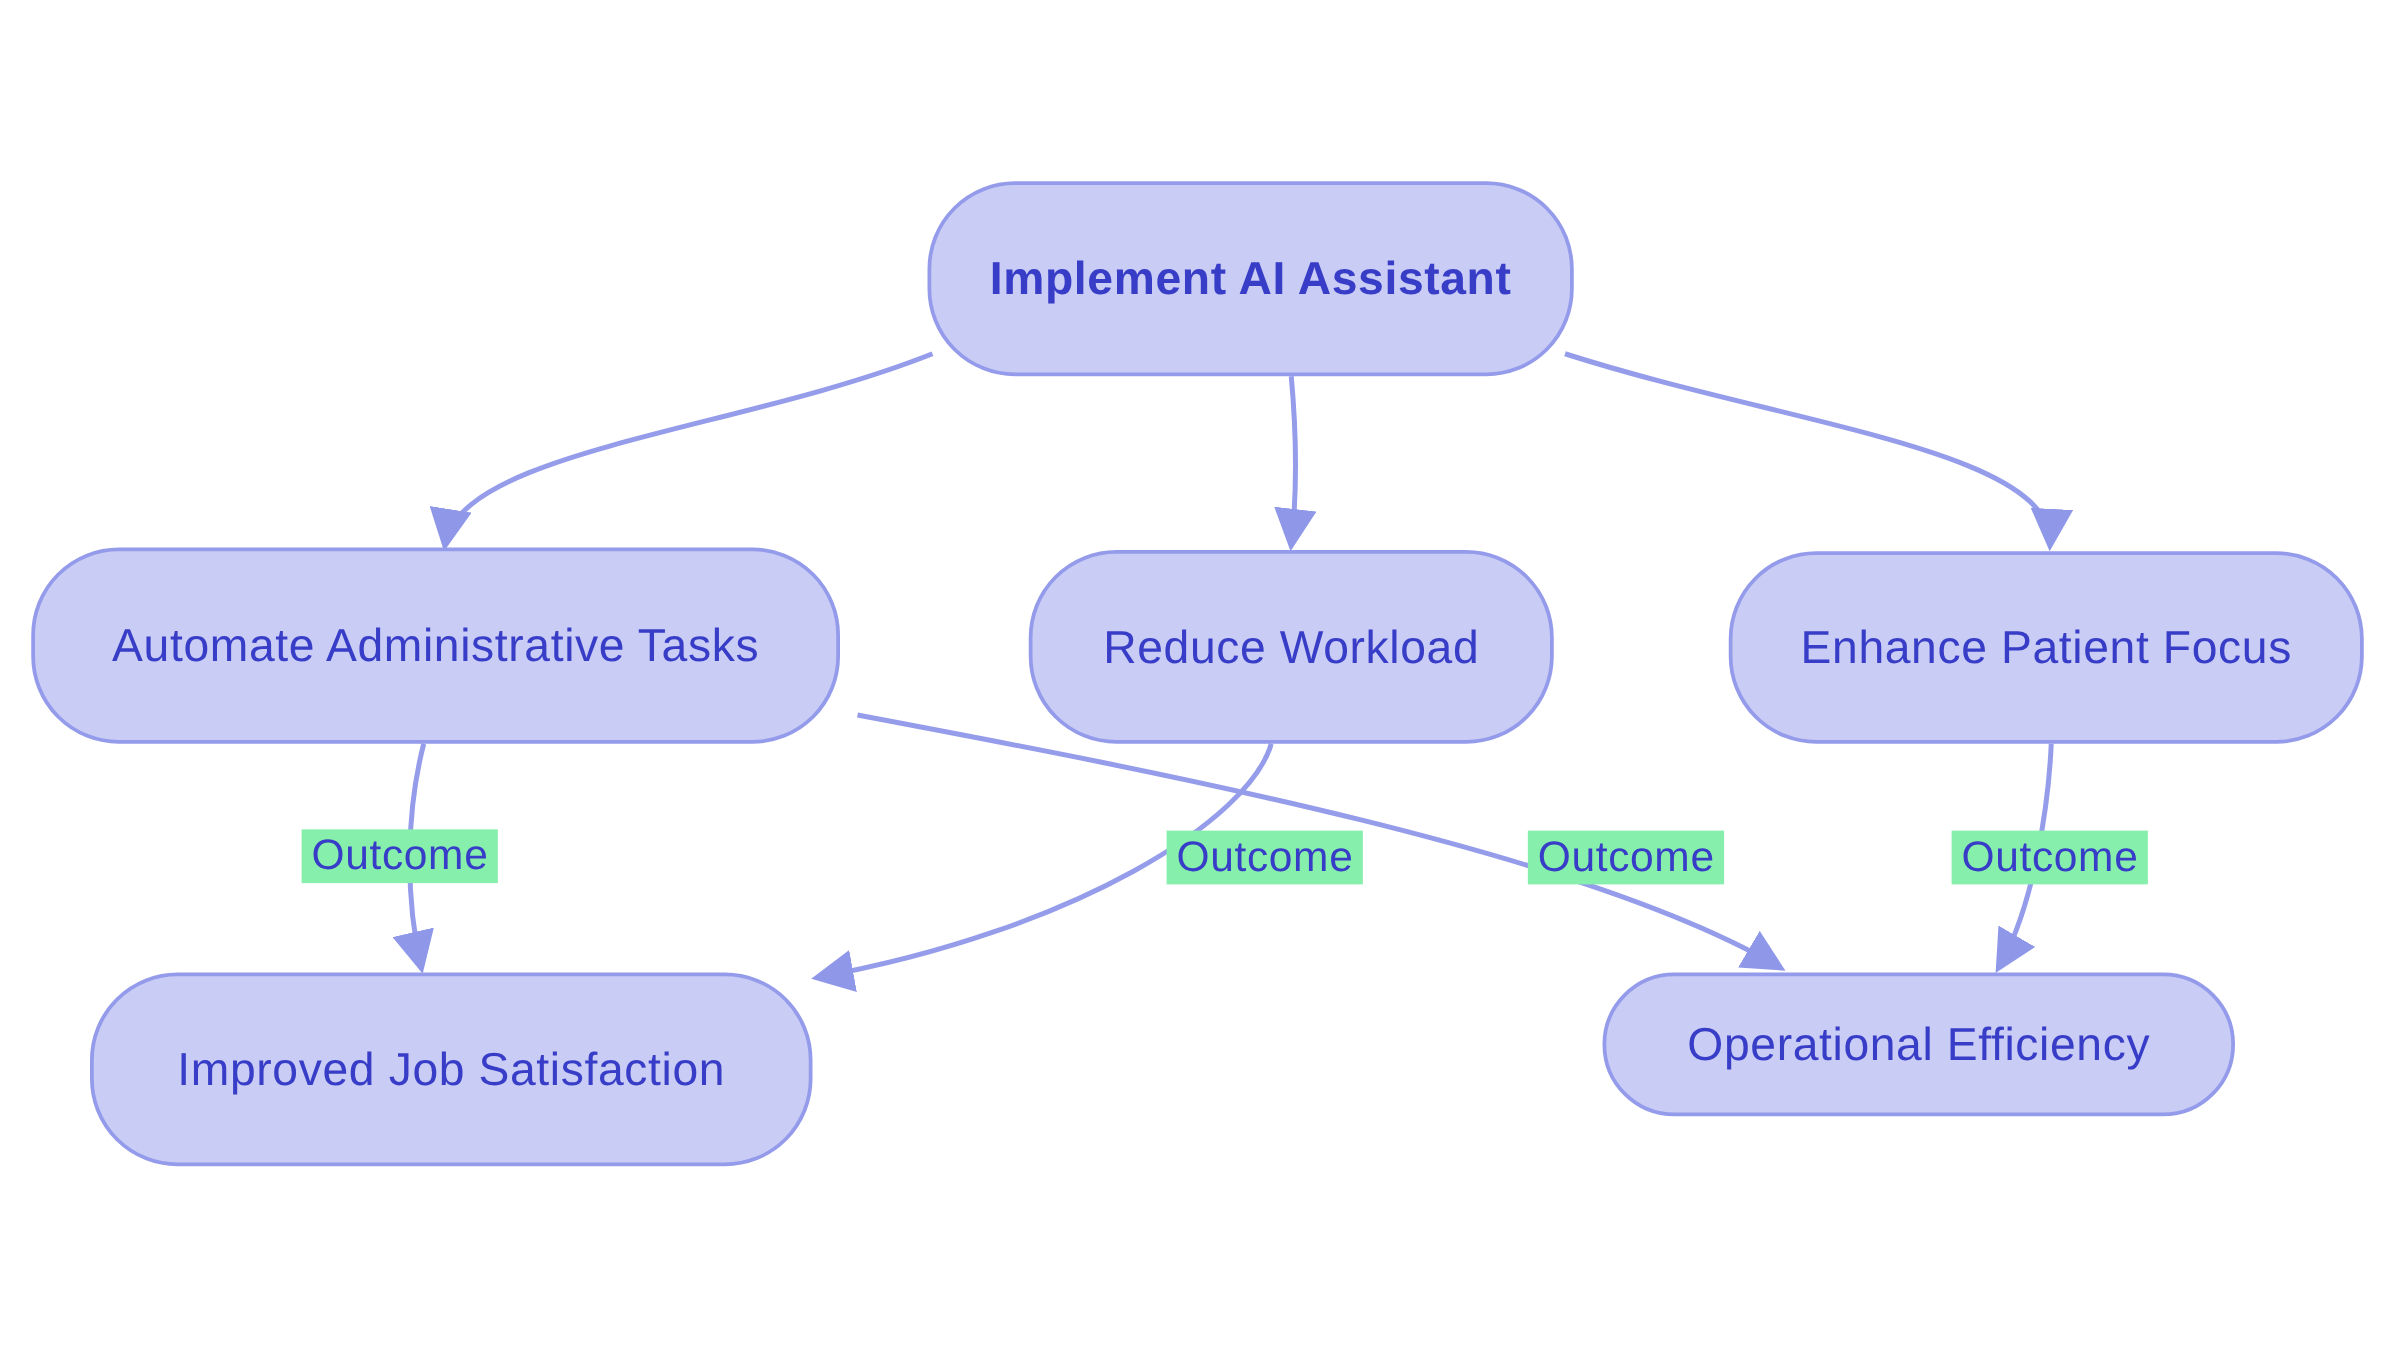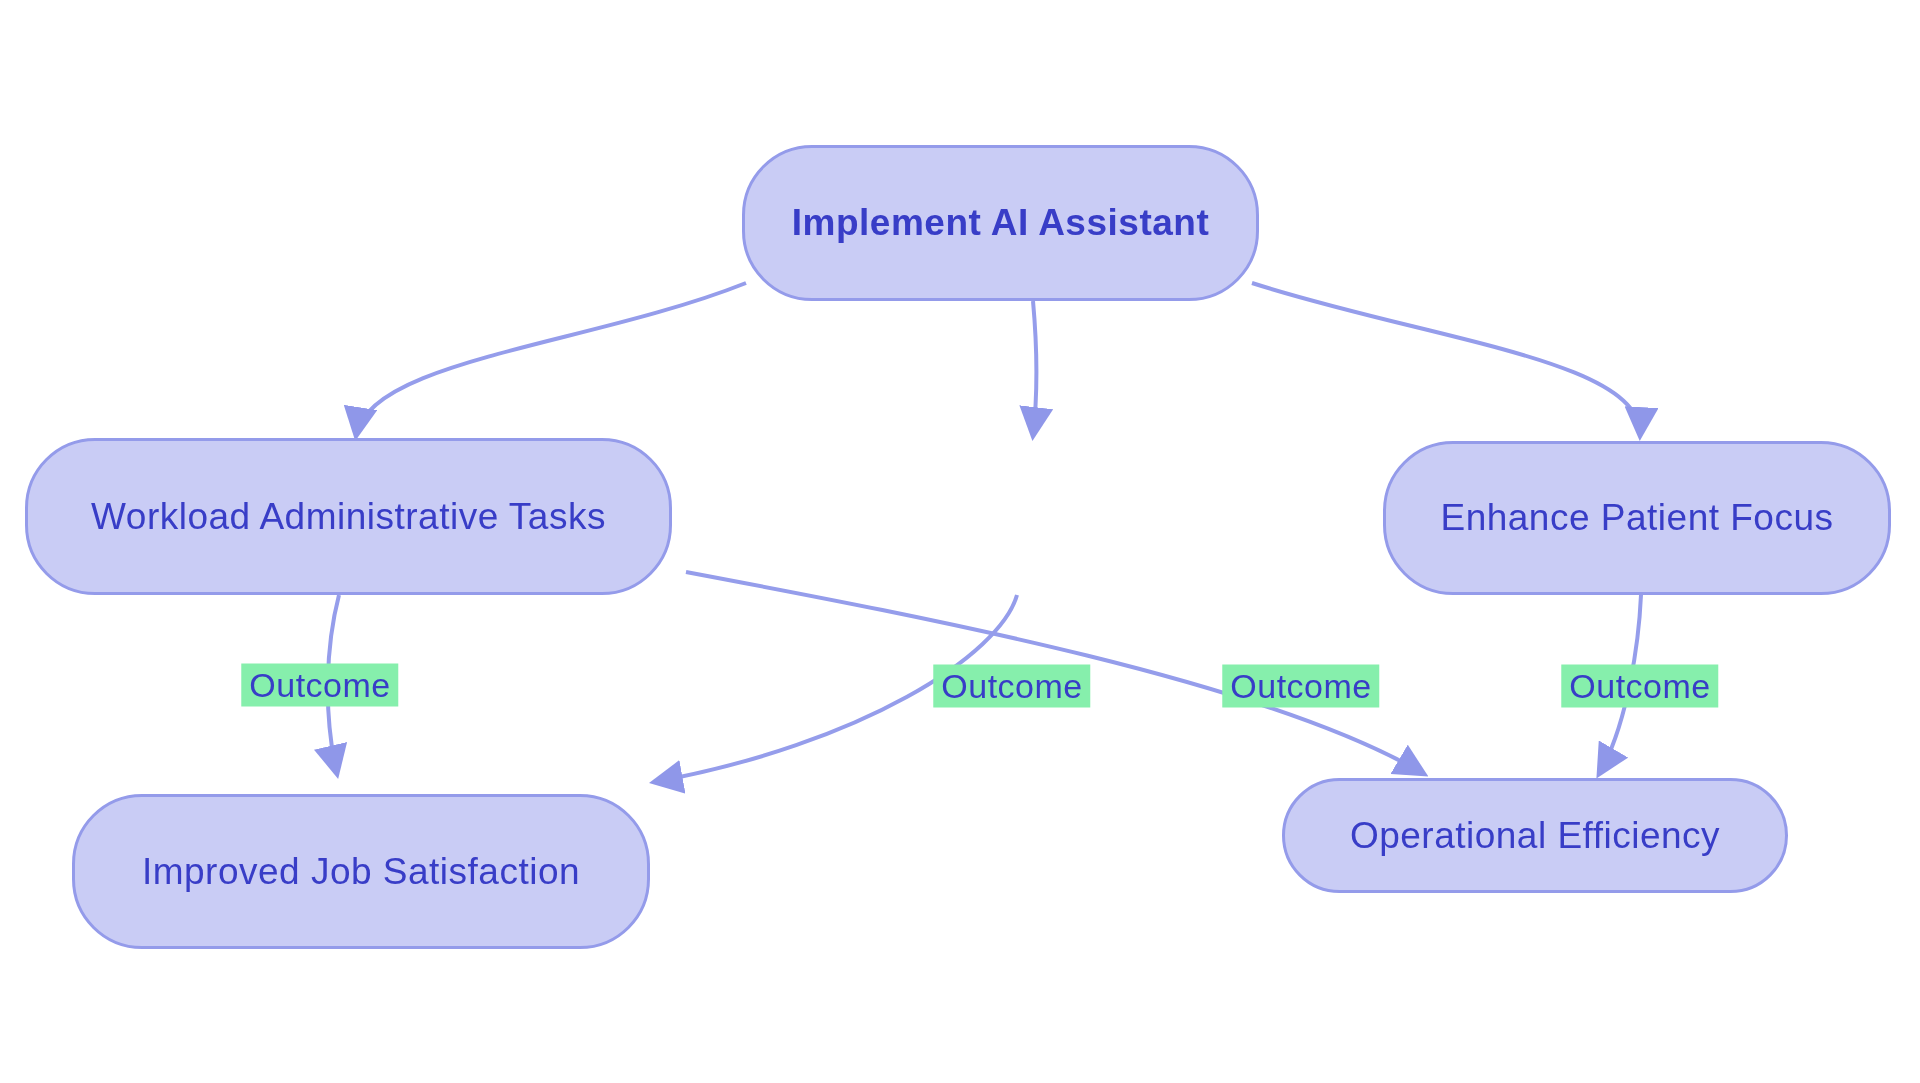--- a/index.html
+++ b/index.html
@@ -50,21 +50,21 @@
     font-size: 34px;
     letter-spacing: 0.5px;
     padding: 2px 8px;
     white-space: nowrap;
   }
   
   #n-implement   { left: 742px;  top: 145px; width: 517px; height: 156px; font-weight: bold; }
   #n-automate    { left: 25px;   top: 438px; width: 647px; height: 157px; }
   #n-reduce      { left: 823px;  top: 440px; width: 420px; height: 155px; }
   #n-enhance     { left: 1383px; top: 441px; width: 508px; height: 154px; text-align: right; }
-  #n-improved    { left: 72px;   top: 778px; width: 578px; height: 155px; margin-top: 16px; }
+  #n-improved    { left: 72px;   top: 778px; width: 578px; height: 155px; }
   #n-operational { left: 1282px; top: 778px; width: 506px; height: 115px; }
   
   #l-outcome-1 { left: 320px;  top: 685px; }
   #l-outcome-2 { left: 1012px; top: 686px; }
   #l-outcome-3 { left: 1301px; top: 686px; }
   #l-outcome-4 { left: 1640px; top: 686px; }
 </style>
 </head>
 <body>
 
@@ -83,23 +83,26 @@
     <path class="edge" marker-end="url(#arrowhead)" d="M 1017 595 C 1000 655, 862 744, 654 782"></path>
     <path class="edge" marker-end="url(#arrowhead)" d="M 686 572 C 930 618, 1268 682, 1424 774"></path>
     <path class="edge" marker-end="url(#arrowhead)" d="M 1641 595 C 1639 640, 1628 724, 1599 774"></path>
   </svg>
 
   <div class="node" id="n-implement">
     <span>Implement AI Assistant</span>
   </div>
 
   <div class="node" id="n-automate">
-    <span>Workload Administrative Tasks</span>
+    <span>Automate Administrative Tasks</span>
   </div>
 
+  <div class="node" id="n-reduce">
+    <span>Reduce Workload</span>
+  </div>
 
   <div class="node" id="n-enhance">
     <span>Enhance Patient Focus</span>
   </div>
 
   <div class="node" id="n-improved">
     <span>Improved Job Satisfaction</span>
   </div>
 
   <div class="node" id="n-operational">

